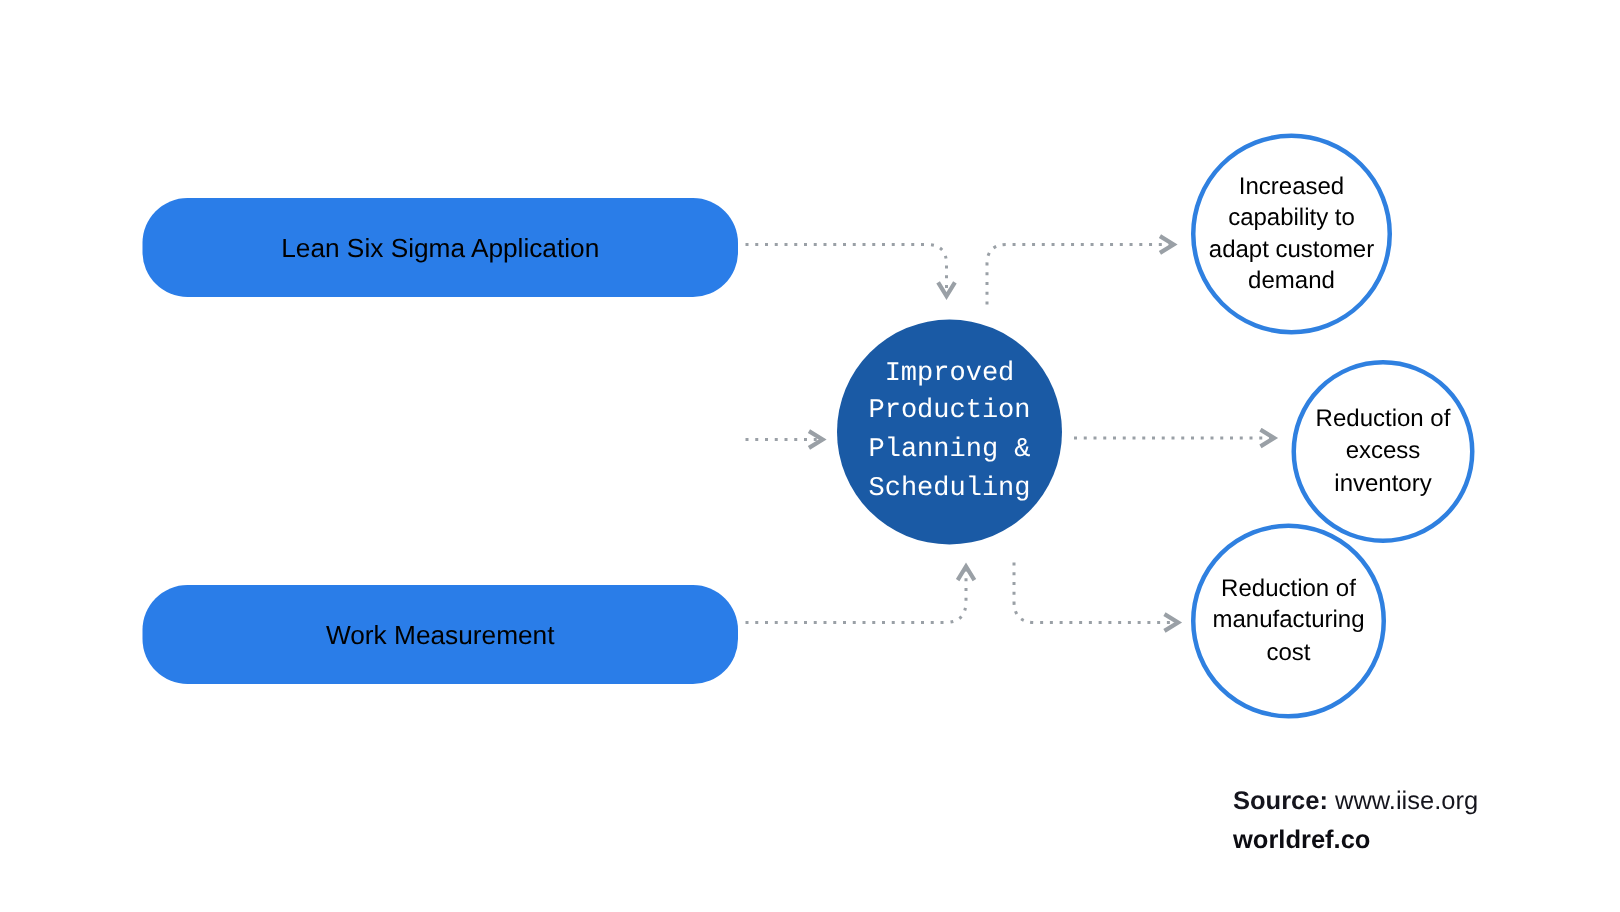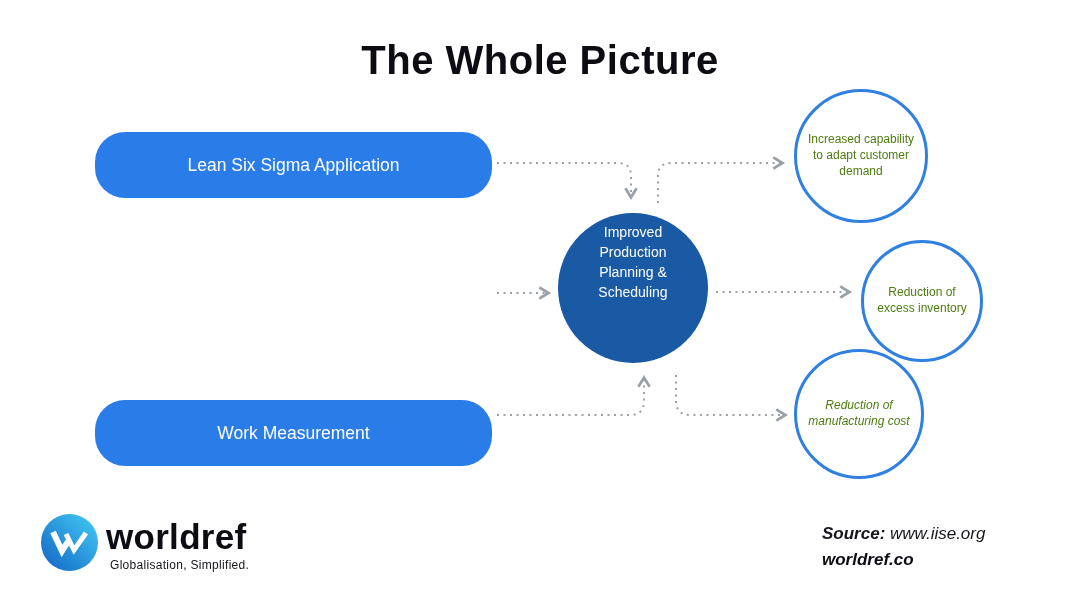--- a/index.html
+++ b/index.html
@@ -36,63 +36,64 @@
   .pill {
     position: absolute;
     left: 95px;
     width: 397px;
     height: 66px;
     background: #2a7de8;
     border-radius: 30px;
     display: flex;
     align-items: center;
     justify-content: center;
-    color: #ffffff;
+    color: #000000;
     font-size: 17.5px;
     text-align: center;
   }
   .pill-1 { top: 132px; }
   .pill-2 { top: 265px; }
-  .pill-3 { top: 400px; justify-content: center; }
+  .pill-3 { top: 390px; justify-content: center; }
 
   .center-circle {
     position: absolute;
     left: 558px;
     top: 213px;
     width: 150px;
     height: 150px;
     border-radius: 50%;
     background: #1a5aa5;
     display: flex;
-    align-items: flex-start;
+    align-items: center;
     justify-content: center;
     text-align: center;
     color: #ffffff;
-    font-size: 14px;
+    font-size: 18px;
     line-height: 1.42;
     padding: 10px 16px;
+    font-family: Liberation Mono, monospace;
   }
 
   .outcome {
     position: absolute;
     border-radius: 50%;
     background: #ffffff;
     border: 3px solid #2f80e0;
     display: flex;
     align-items: center;
     justify-content: flex-end;
     text-align: center;
-    color: #4d7c0f;
-    font-size: 12px;
+    color: #000000;
+    font-size: 16px;
     line-height: 1.32;
     padding: 6px;
   }
   .outcome-1 { left: 794px; top: 89px;  width: 134px; height: 134px; }
   .outcome-2 { left: 861px; top: 240px; width: 122px; height: 122px; }
-  .outcome-3 { left: 794px; top: 349px; width: 130px; height: 130px; font-style: italic; }
+  .outcome-3 { left: 794px; top: 349px; width: 130px; height: 130px; }
 
   .logo {
     position: absolute;
     left: 41px;
     top: 514px;
     display: flex;
     align-items: flex-start;
   }
   .logo-mark { width: 57px; height: 57px; display: block; }
   .logo-textcol { margin-left: 8px; }
@@ -109,37 +110,35 @@
     color: #15151d;
     margin-top: 4px;
     margin-left: 4px;
     letter-spacing: 0.3px;
   }
 
   .source-block {
     position: absolute;
     left: 822px;
     top: 524px;
-    font-style: italic;
   }
   .source-line { font-size: 17px; color: #15151d; }
   .source-label { font-weight: 700; }
   .site-line {
     font-size: 17px;
     font-weight: 700;
     color: #0c0c12;
     margin-top: 6px;
   }
 </style>
 </head>
 <body>
 
 <div class="canvas">
 
-  <div class="title">The Whole Picture</div>
 
   <svg class="arrow-layer" viewBox="0 0 1080 608" xmlns="http://www.w3.org/2000/svg" aria-hidden="true">
     <defs>
       <marker id="chev" viewBox="0 0 10 10" markerWidth="7" markerHeight="7" refX="6.5" refY="5" orient="auto">
         <path d="M1 1 L7.5 5 L1 9" fill="none" stroke="#9aa0a6" stroke-width="2"></path>
       </marker>
     </defs>
     <g fill="none" stroke="#9aa0a6" stroke-width="2" stroke-dasharray="2 4.5" marker-end="url(#chev)">
       <path d="M497 163 H618 Q631 163 631 176 V196"></path>
       <path d="M658 203 V176 Q658 163 671 163 H781"></path>
@@ -164,36 +163,19 @@
   <div class="outcome outcome-1">
     <span>Increased capability to adapt customer demand</span>
   </div>
   <div class="outcome outcome-2">
     <span>Reduction of excess inventory</span>
   </div>
   <div class="outcome outcome-3">
     <span>Reduction of manufacturing cost</span>
   </div>
 
-  <div class="logo">
-    <svg class="logo-mark" viewBox="0 0 57 57" xmlns="http://www.w3.org/2000/svg" aria-hidden="true">
-      <defs>
-        <linearGradient id="wgrad" x1="0" y1="1" x2="1" y2="0">
-          <stop offset="0" stop-color="#1063c4"></stop>
-          <stop offset="1" stop-color="#45cdf5"></stop>
-        </linearGradient>
-      </defs>
-      <circle cx="28.5" cy="28.5" r="28.5" fill="url(#wgrad)"></circle>
-      <path d="M12 18 L21 37 L28 26" fill="none" stroke="#ffffff" stroke-width="6" stroke-linecap="butt"></path>
-      <path d="M25 20 L33 36 L45 19" fill="none" stroke="#ffffff" stroke-width="5" stroke-linecap="butt"></path>
-    </svg>
-    <div class="logo-textcol">
-      <div class="brand-name">worldref</div>
-      <div class="brand-tagline">Globalisation, Simplified.</div>
-    </div>
-  </div>
 
   <div class="source-block">
     <div class="source-line"><span class="source-label">Source:</span><span> www.iise.org</span></div>
     <div class="site-line">worldref.co</div>
   </div>
 
 </div>
 
 </body></html>

